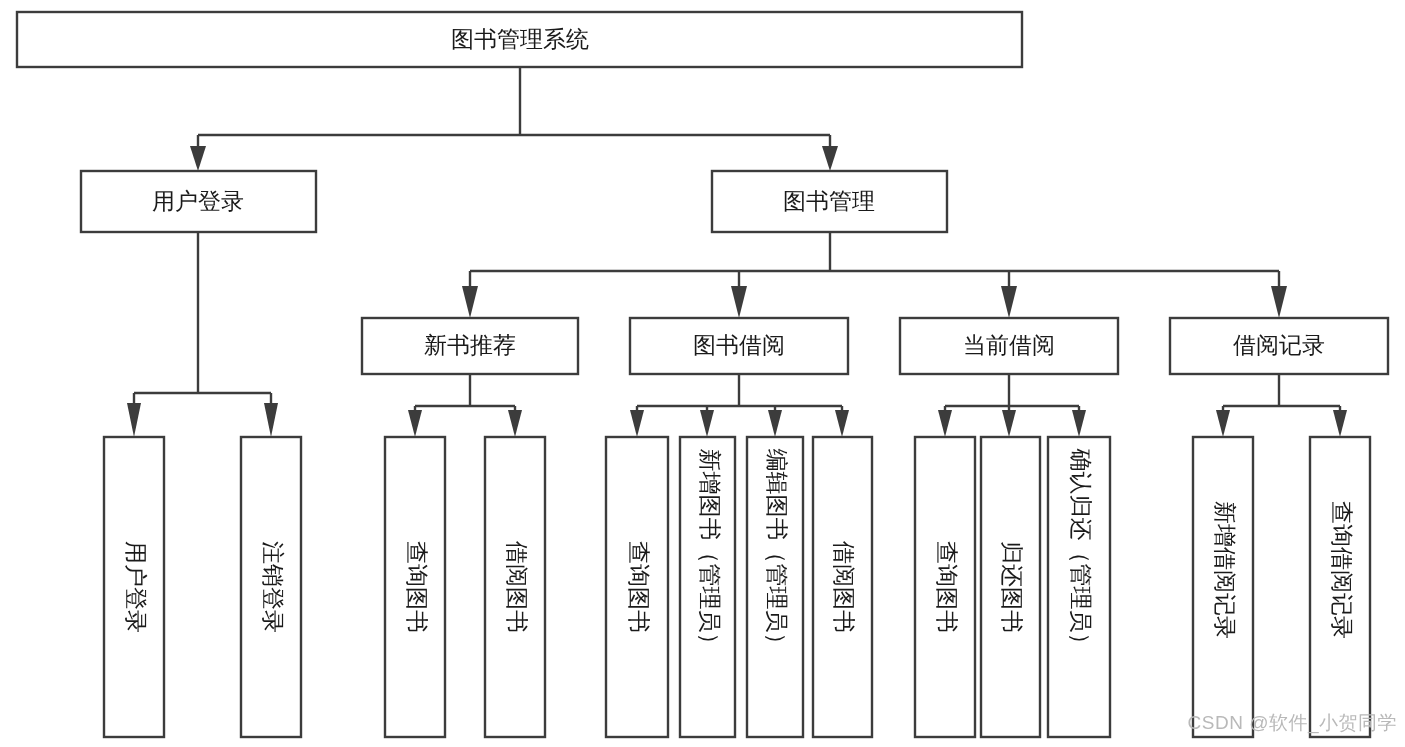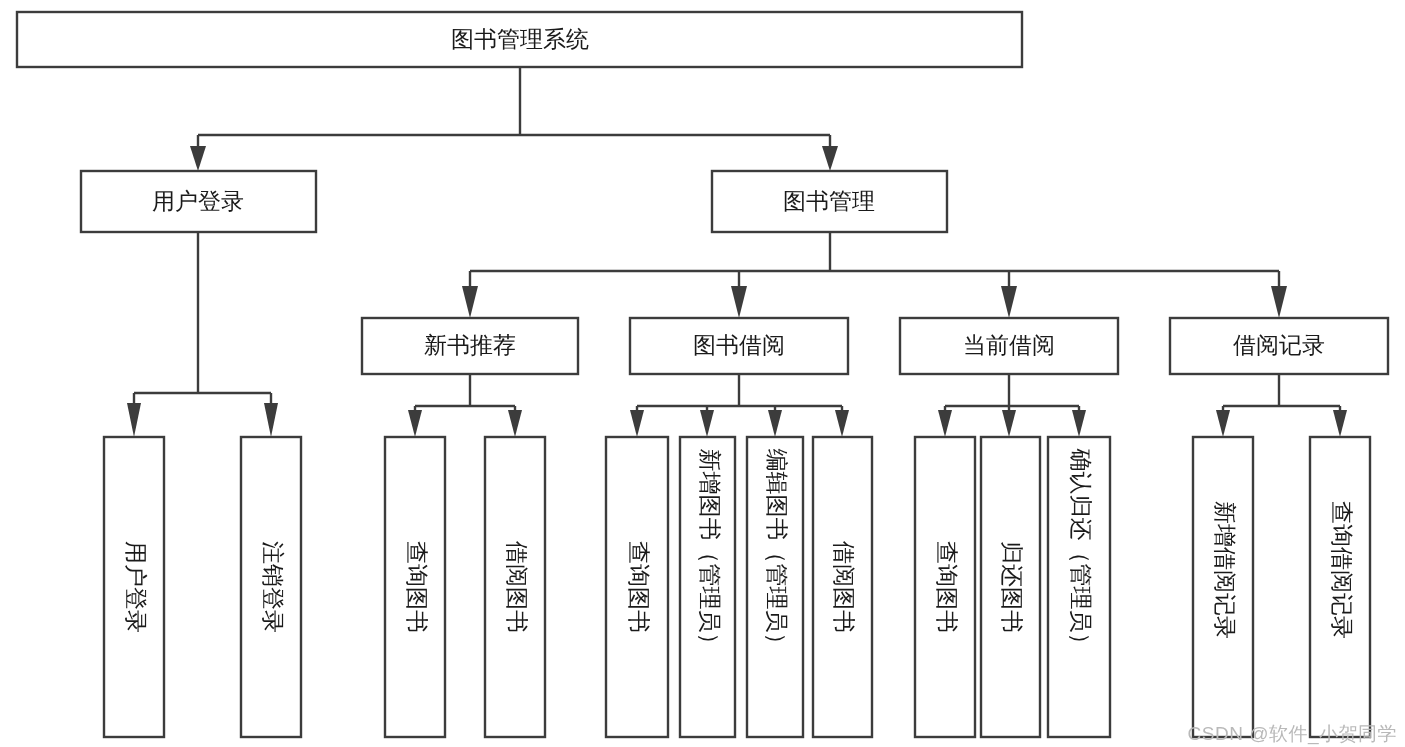--- a/index.html
+++ b/index.html
@@ -51,21 +51,21 @@
   }
   .node-label-vertical {
     fill: #1a1a1a;
     font-family: "Liberation Sans", "DejaVu Sans", sans-serif;
     font-size: 23px;
     text-anchor: middle;
   }
   .watermark {
     position: absolute;
     right: 8px;
-    bottom: 0;
+    bottom: 11px;
     font-family: "Liberation Sans", "DejaVu Sans", sans-serif;
     font-size: 19px;
     color: #b9b9b9;
     letter-spacing: 0.5px;
     white-space: nowrap;
     pointer-events: none;
   }
 </style>
 </head>
 <body>

